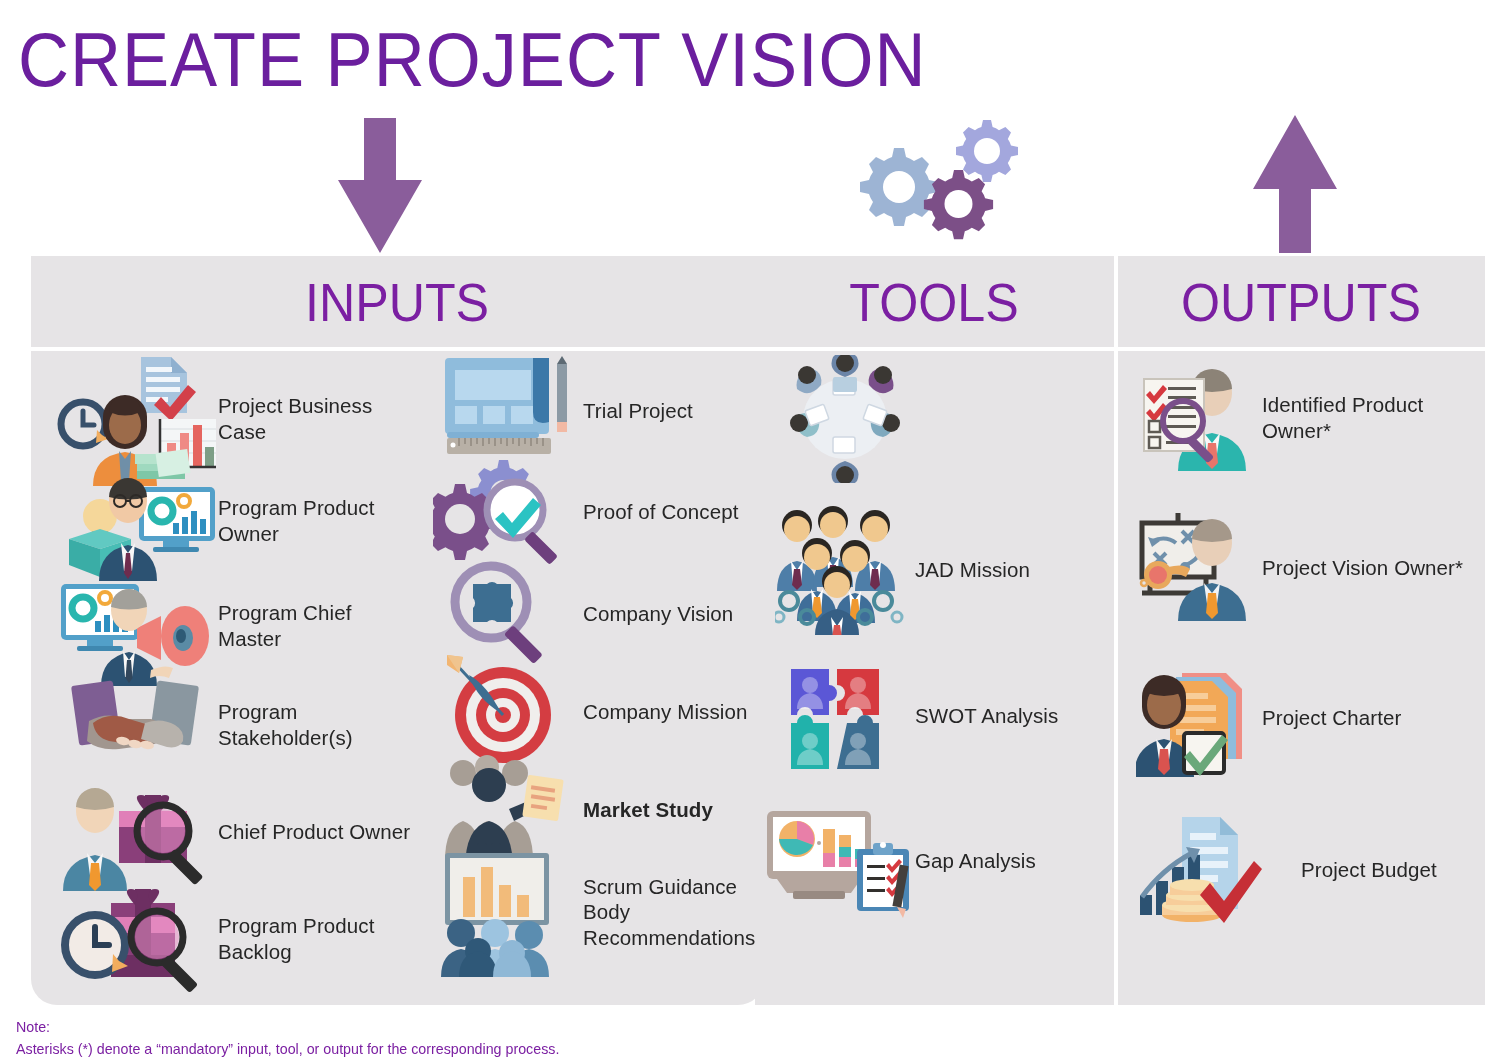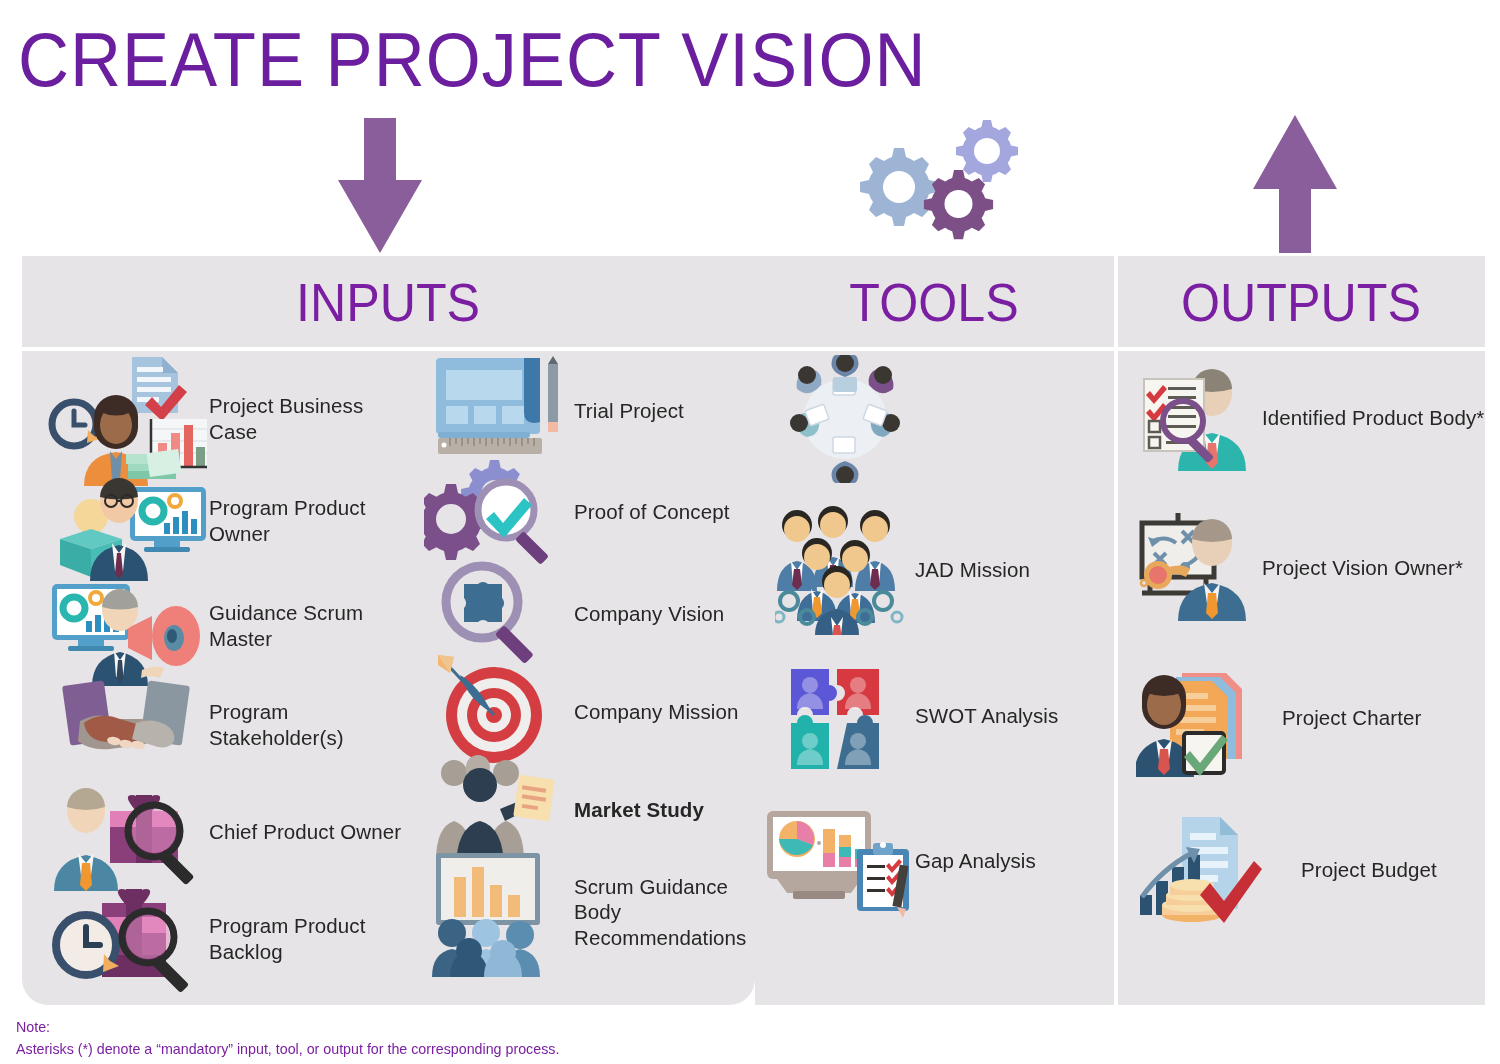--- a/index.html
+++ b/index.html
@@ -35,21 +35,21 @@
     position: absolute;
     left: 18px; top: 256px;
     width: 1467px; height: 749px;
   }
   .col {
     position: absolute;
     top: 0;
     height: 749px;
     background: #e6e4e6;
   }
-  .col-inputs  { left: 4px;    width: 733px; border-radius: 26px; }
+  .col-inputs  { left: 13px;    width: 733px; border-radius: 26px; }
   .col-tools   { left: 737px; width: 359px; }
   .col-outputs { left: 1100px; width: 367px; }
 
   .col-head {
     position: absolute;
     top: 0; left: 0; right: 0;
     height: 91px;
     background: #e6e4e6;
     display: flex;
     align-items: center;
@@ -282,21 +282,21 @@
                 <g>
                     <ellipse cx="76" cy="44" rx="18" ry="21" fill="#f1d5b8"></ellipse>
                 <path d="M58,41 a18,18 0 0 1 36,0 q-18,5 -36,0z" fill="#a2a09a"></path>
                 <path d="M48,120 q0-28 28-34 q28,6 28,34 z" fill="#2c5272"></path>
                 <path d="M70,85 l6,9 l6,-9 l-3,26 h-7 z" fill="#f7f7f7"></path>
                 <path d="M74,94 l4,0 l1.5,18 l-3.5,5 l-3.5,-5z" fill="#32475c"></path>
                 <path d="M98,104 q14,-6 22,-2 l-4,10 q-10,-4 -19,0z" fill="#f1d5b8"></path>
                   </g>
               </svg>
             </span>
-            <span class="label">Guidance Scrum Master</span>
+            <span class="label">Program Chief Master</span>
           </div>
 
           <div class="item" style="top:318px; left:0; width:360px; height:112px;">
             <span class="icon" style="width:165px;height:112px;">
               <svg viewBox="0 0 165 112" width="165" height="112">
                 <rect x="22" y="14" width="42" height="60" rx="3" fill="#7e5e93" transform="rotate(-8 43 44)"></rect>
                 <rect x="100" y="14" width="42" height="60" rx="3" fill="#8a97a0" transform="rotate(8 121 44)"></rect>
                 <path d="M36,52 q18,-10 36,-2 l26,0 q14,4 16,14 q-4,10 -18,12 l-30,4 q-20,2 -32,-8 z" fill="#a1968f"></path>
                 <path d="M40,54 q16,-12 36,-4 l20,6 q10,6 4,14 q-6,8 -18,6 l-26,-4 q-14,-4 -16,-18z" fill="#a05a46"></path>
                 <path d="M92,54 q16,-6 30,2 q10,6 8,16 q-4,8 -16,6 l-26,-8 z" fill="#b7b2ac"></path>
@@ -757,21 +757,21 @@
                     <rect x="32" y="47" width="28" height="3"></rect>
                     <rect x="32" y="56" width="28" height="3"></rect>
                     <rect x="30" y="66" width="30" height="3"></rect>
                     <rect x="30" y="82" width="30" height="3"></rect>
                   </g>
 
                 <circle cx="47" cy="62" r="20" fill="none" stroke="#7a4f8a" stroke-width="6"></circle>
                 <rect x="60" y="76" width="9" height="30" rx="3" fill="#7a4f8a" transform="rotate(-45 64 91)"></rect>
               </svg>
             </span>
-            <span class="label">Identified Product Body*</span>
+            <span class="label">Identified Product Owner*</span>
           </div>
 
           <div class="item" style="top:158px; left:18px; width:350px; height:118px;">
             <span class="icon" style="width:126px;height:118px;">
               <svg viewBox="0 0 126 118" width="126" height="118">
 
                 <rect x="6" y="14" width="72" height="54" fill="#f0eeea" stroke="#3d3a36" stroke-width="5"></rect>
                 <line x1="42" y1="4" x2="42" y2="14" stroke="#3d3a36" stroke-width="5"></line>
                 <line x1="14" y1="68" x2="14" y2="84" stroke="#3d3a36" stroke-width="5"></line>
                 <line x1="70" y1="68" x2="70" y2="84" stroke="#3d3a36" stroke-width="5"></line>
@@ -795,21 +795,21 @@
                 <path d="M56,30 a20,20 0 0 1 40,0 q-20,6 -40,0z" fill="#a5988a"></path>
                 <path d="M42,112 q0-32 34-38 q34,6 34,38 z" fill="#3d6e91"></path>
                 <path d="M68,74 l8,10 l8,-10 l-4,28 h-8z" fill="#f0f2f5"></path>
                 <path d="M72,84 h8 l2,20 l-6,6 l-6,-6z" fill="#f0982f"></path>
                   </g>
               </svg>
             </span>
             <span class="label">Project Vision Owner*</span>
           </div>
 
-          <div class="item" style="top:308px; left:18px; width:350px; height:118px;gap:20px;">
+          <div class="item" style="top:308px; left:18px; width:350px; height:118px;">
             <span class="icon" style="width:126px;height:118px;">
               <svg viewBox="0 0 126 118" width="126" height="118">
 
                 <path d="M46,14 h44 l16,16 v70 h-60 z" fill="#f08f86"></path>
                 <path d="M40,18 h44 l16,16 v66 h-60 z" fill="#8fbcdc"></path>
                 <path d="M34,22 h42 l16,16 v62 h-58 z" fill="#f2a857"></path>
                 <g fill="#f7cd9a">
                     <rect x="40" y="34" width="32" height="6"></rect>
                     <rect x="40" y="46" width="40" height="6"></rect>
                     <rect x="40" y="58" width="40" height="6"></rect>

